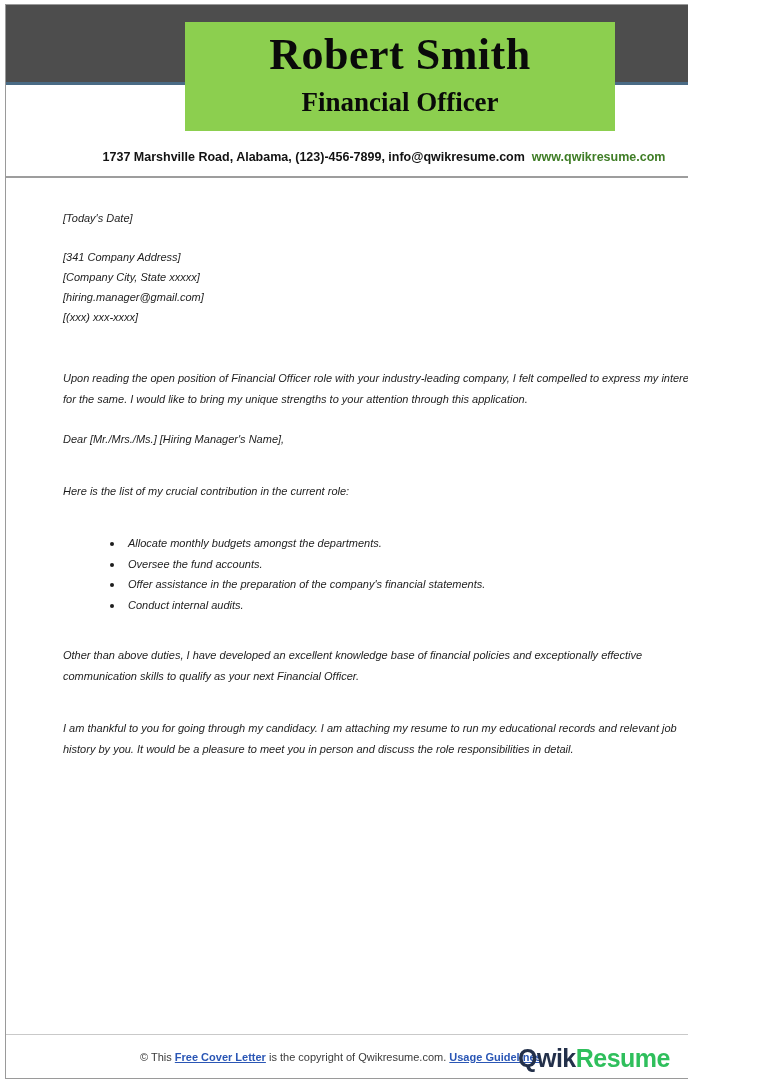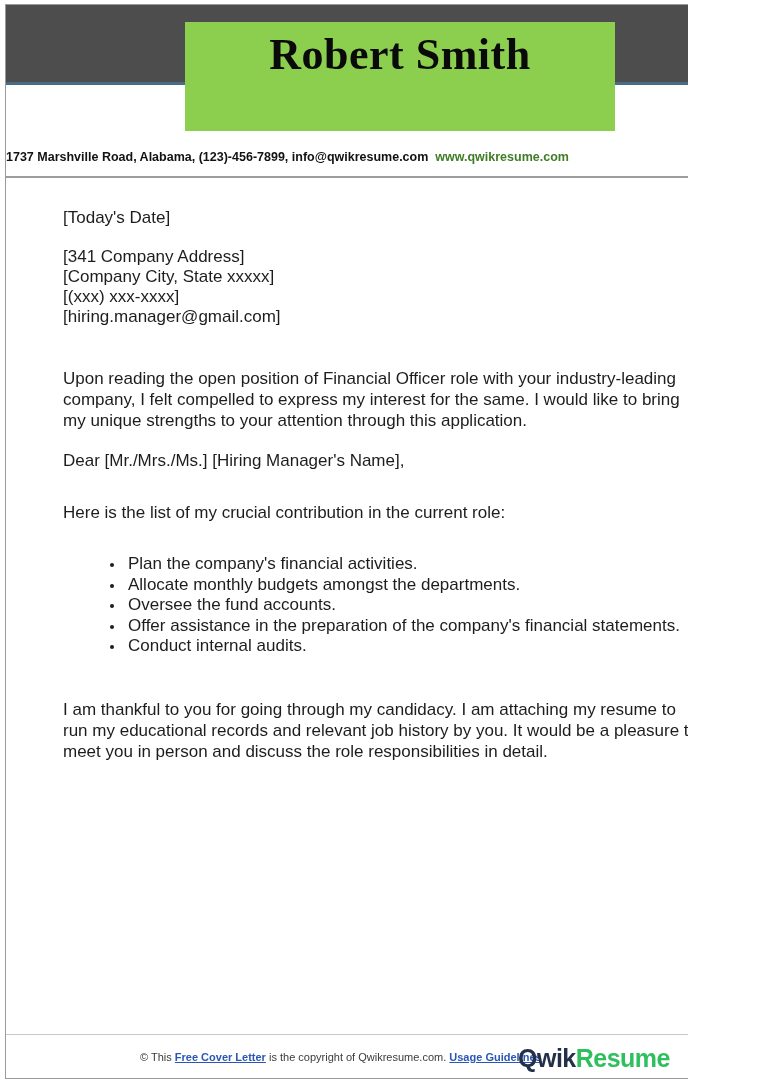--- a/index.html
+++ b/index.html
@@ -72,20 +72,21 @@
     color: #0a0a0a;
     white-space: nowrap;
     margin-top: 2px;
   }
 
   .contact-line {
     position: absolute;
     left: 6px;
     top: 150px;
     width: 756px;
+    text-align: center;
     font-family: "Liberation Sans", sans-serif;
     font-weight: bold;
     font-size: 12.5px;
     color: #121212;
     white-space: nowrap;
   }
   .contact-line .site {
     color: #3f7d26;
   }
 
@@ -97,23 +98,24 @@
     height: 2px;
     background: #9d9d9d;
   }
 
   
   .body-area {
     position: absolute;
     left: 63px;
     top: 208px;
     width: 640px;
-    font-size: 17px;
+    font-size: 11px;
     line-height: 20px;
     color: #1d1d1d;
+    font-style: italic;
   }
   .block {
     margin: 0 0 19px 0;
   }
   .block.tight {
     margin-bottom: 0;
   }
   .addr-line {
     margin: 0;
     line-height: 20px;
@@ -192,40 +194,41 @@
 <body>
 
 <div class="page">
 
   <div class="page-frame"></div>
 
   <div class="header-band"></div>
 
   <div class="name-box">
     <div class="name-text">Robert Smith</div>
+    <div class="title-text">Financial Officer</div>
   </div>
 
   <div class="contact-line">
     <span>1737 Marshville Road, Alabama, (123)-456-7899, info@qwikresume.com</span>
     <span>&nbsp;</span><span class="site">www.qwikresume.com</span>
   </div>
 
   <div class="header-rule"></div>
 
   <div class="body-area">
 
     <div class="block">
       <div class="addr-line">[Today's Date]</div>
     </div>
 
     <div class="block">
       <div class="addr-line">[341 Company Address]</div>
       <div class="addr-line">[Company City, State xxxxx]</div>
+      <div class="addr-line">[hiring.manager@gmail.com]</div>
       <div class="addr-line">[(xxx) xxx-xxxx]</div>
-      <div class="addr-line">[hiring.manager@gmail.com]</div>
     </div>
 
     <div class="spacer-md"></div>
 
     <div class="block">
       <p class="para">Upon reading the open position of Financial Officer role with your industry-leading company, I felt compelled to express my interest for the same. I would like to bring my unique strengths to your attention through this application.</p>
     </div>
 
     <div class="block">
       <p class="para">Dear [Mr./Mrs./Ms.] [Hiring Manager's Name],</p>
@@ -233,29 +236,31 @@
 
     <div class="spacer-sm"></div>
 
     <div class="block">
       <p class="para">Here is the list of my crucial contribution in the current role:</p>
     </div>
 
     <div class="spacer-sm"></div>
 
     <ul class="duties">
-      <li>Plan the company's financial activities.</li>
       <li>Allocate monthly budgets amongst the departments.</li>
       <li>Oversee the fund accounts.</li>
       <li>Offer assistance in the preparation of the company's financial statements.</li>
       <li>Conduct internal audits.</li>
     </ul>
 
     <div class="spacer-lg"></div>
 
+    <div class="block">
+      <p class="para">Other than above duties, I have developed an excellent knowledge base of financial policies and exceptionally effective communication skills to qualify as your next Financial Officer.</p>
+    </div>
 
     <div class="spacer-sm"></div>
 
     <div class="block">
       <p class="para">I am thankful to you for going through my candidacy. I am attaching my resume to run my educational records and relevant job history by you. It would be a pleasure to meet you in person and discuss the role responsibilities in detail.</p>
     </div>
 
     <div class="spacer-sm"></div>
 
 

